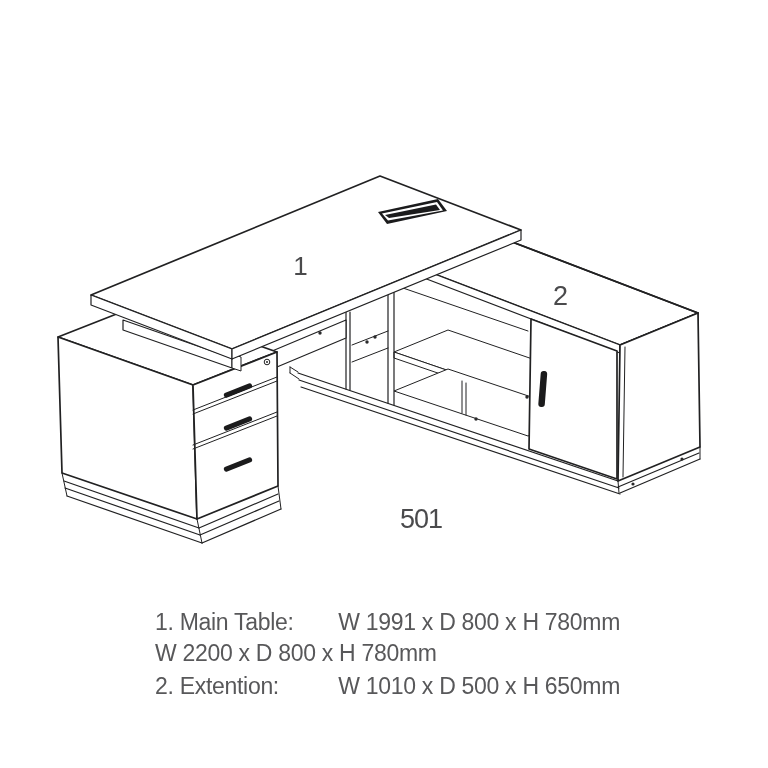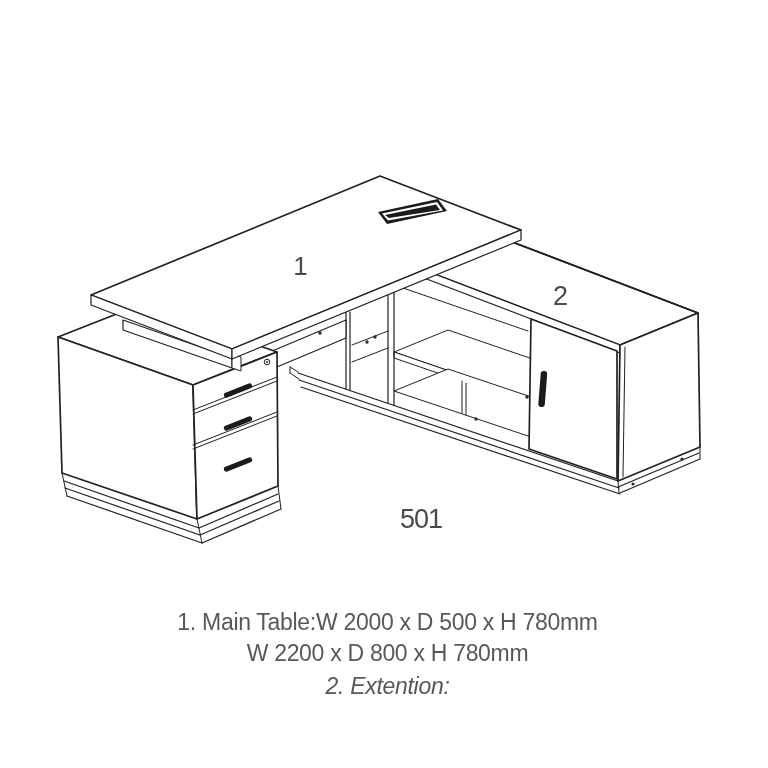--- a/index.html
+++ b/index.html
@@ -18,23 +18,23 @@
   svg .dark{fill:#1b1b1c;stroke:none;}
   svg .dot{fill:#2a2a2b;stroke:none;}
   svg text{
     font-family:"Liberation Sans","DejaVu Sans",sans-serif;
     fill:#4a4a4c;letter-spacing:-1px;
   }
   .specs{
     position:absolute;left:155px;top:607px;width:465px;
     font-size:23px;line-height:31px;color:#58585a;letter-spacing:-0.3px;
   }
-  .spec-row{display:flex;justify-content:center;white-space:nowrap;}
+  .spec-row{display:flex;justify-content:space-between;white-space:nowrap;}
   .spec-row.cont{}
-  .spec-row.second{margin-top:2px;font-style:italic;}
+  .spec-row.second{margin-top:2px;}
 </style>
 </head>
 <body>
 
 <div class="stage">
 
   <svg width="768" height="768" viewBox="0 0 768 768">
 
     <g>
 
@@ -143,23 +143,24 @@
     </g>
 
     <text x="300" y="275" font-size="26" text-anchor="middle">1</text>
     <text x="560" y="305" font-size="27" text-anchor="middle">2</text>
     <text x="421" y="528" font-size="27" text-anchor="middle">501</text>
   </svg>
 
   <div class="specs">
     <div class="spec-row">
       <span>1. Main Table:</span>
-      <span>W 2000 x D 500 x H 780mm</span>
+      <span>W 1991 x D 800 x H 780mm</span>
     </div>
     <div class="spec-row cont">
       <span>W 2200 x D 800 x H 780mm</span>
     </div>
     <div class="spec-row second">
       <span>2. Extention:</span>
+      <span>W 1010 x D 500 x H 650mm</span>
     </div>
   </div>
 
 </div>
 
 </body></html>

